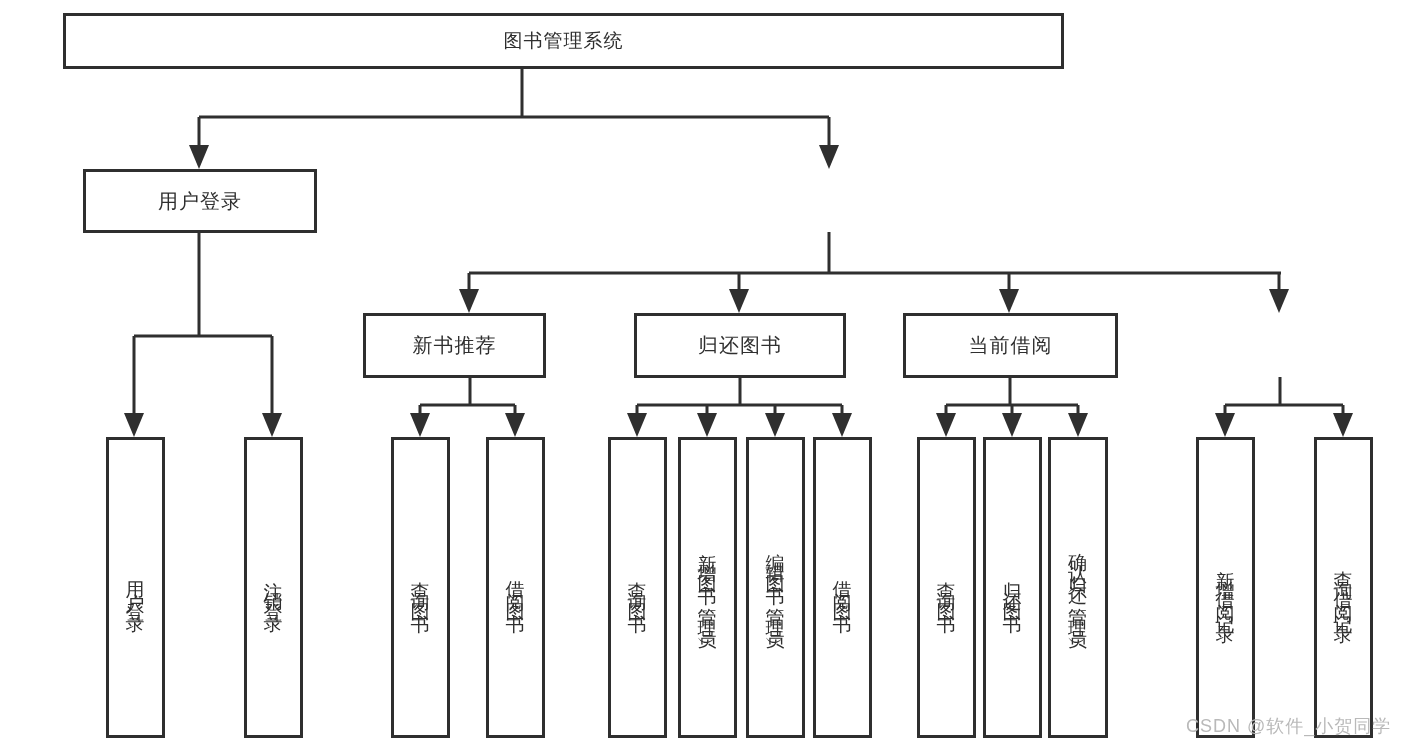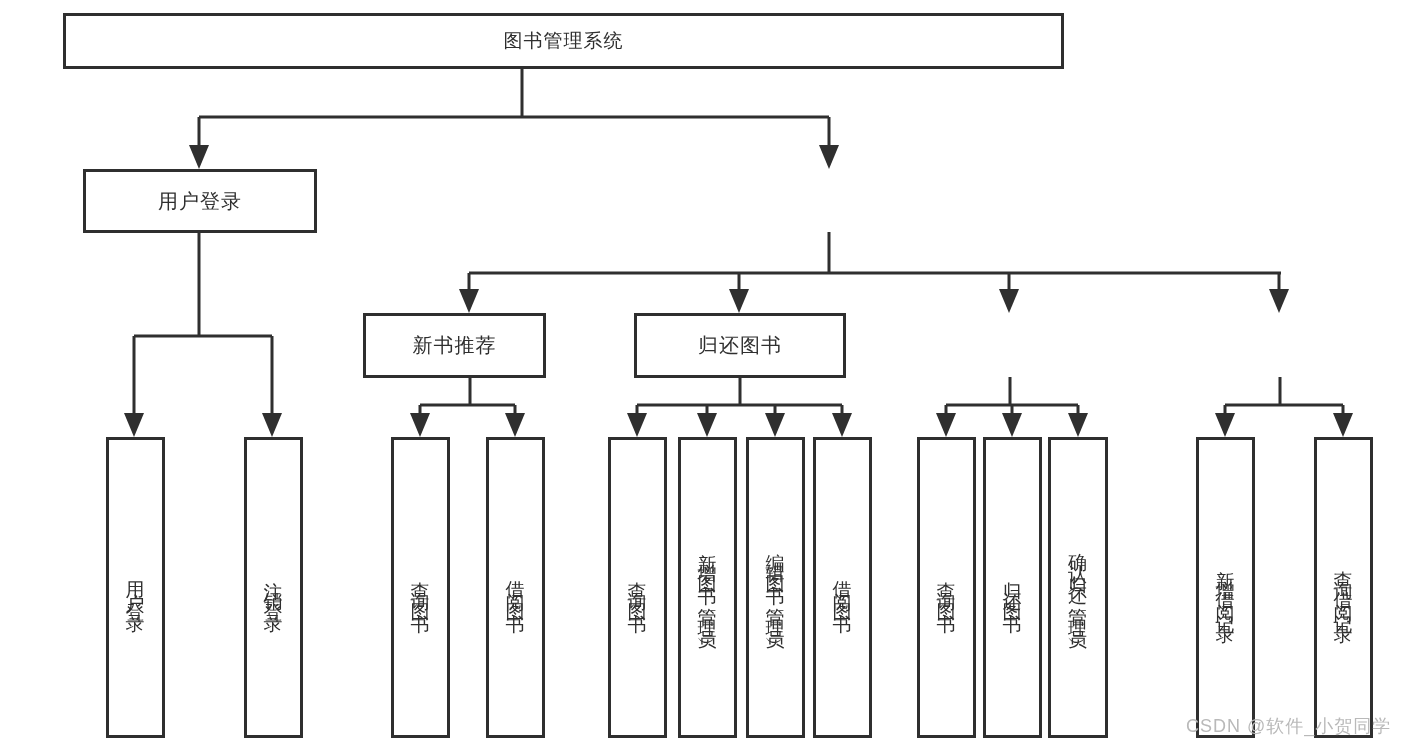--- a/index.html
+++ b/index.html
@@ -129,20 +129,23 @@
   <div class="node" style="left:83px; top:169px; width:234px; height:64px;">
     <span>用户登录</span>
   </div>
 
   <div class="node" style="left:363px; top:313px; width:183px; height:65px;">
     <span>新书推荐</span>
   </div>
   <div class="node" style="left:634px; top:313px; width:212px; height:65px;">
     <span>归还图书</span>
   </div>
+  <div class="node" style="left:903px; top:313px; width:215px; height:65px;">
+    <span>当前借阅</span>
+  </div>
 
   <div class="leaf" style="left:106px;">
     <span>用户登录</span>
   </div>
   <div class="leaf" style="left:244px;">
     <span>注销登录</span>
   </div>
 
   <div class="leaf" style="left:391px;">
     <span>查询图书</span>

